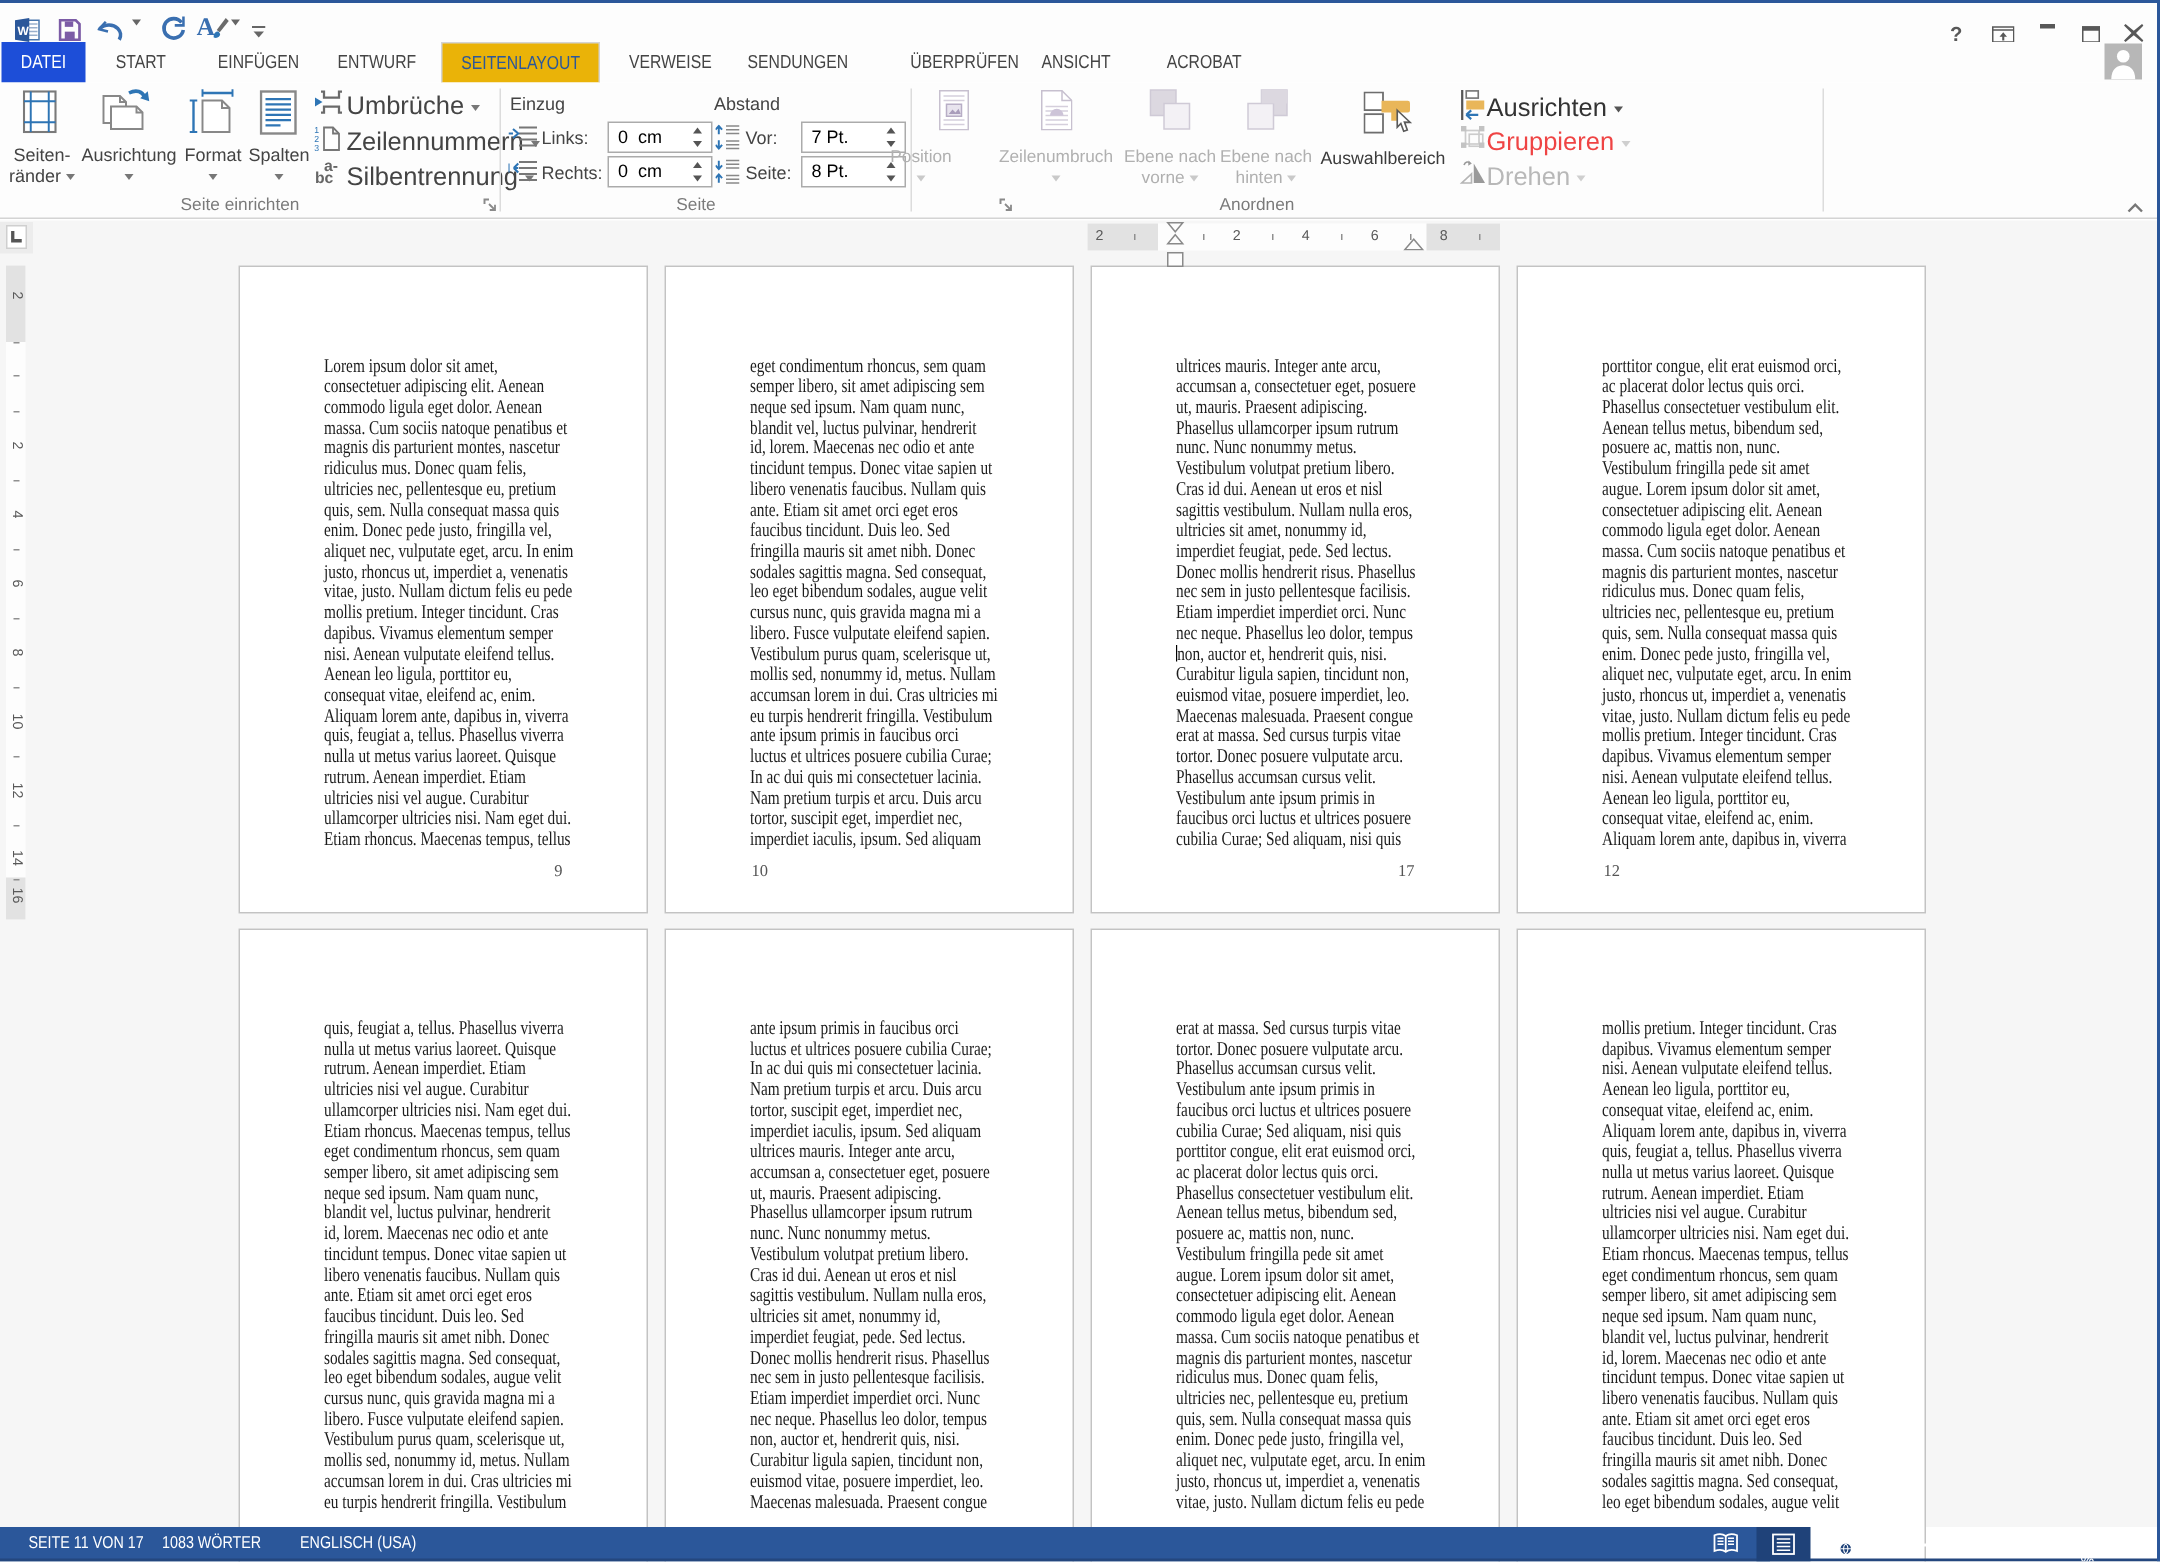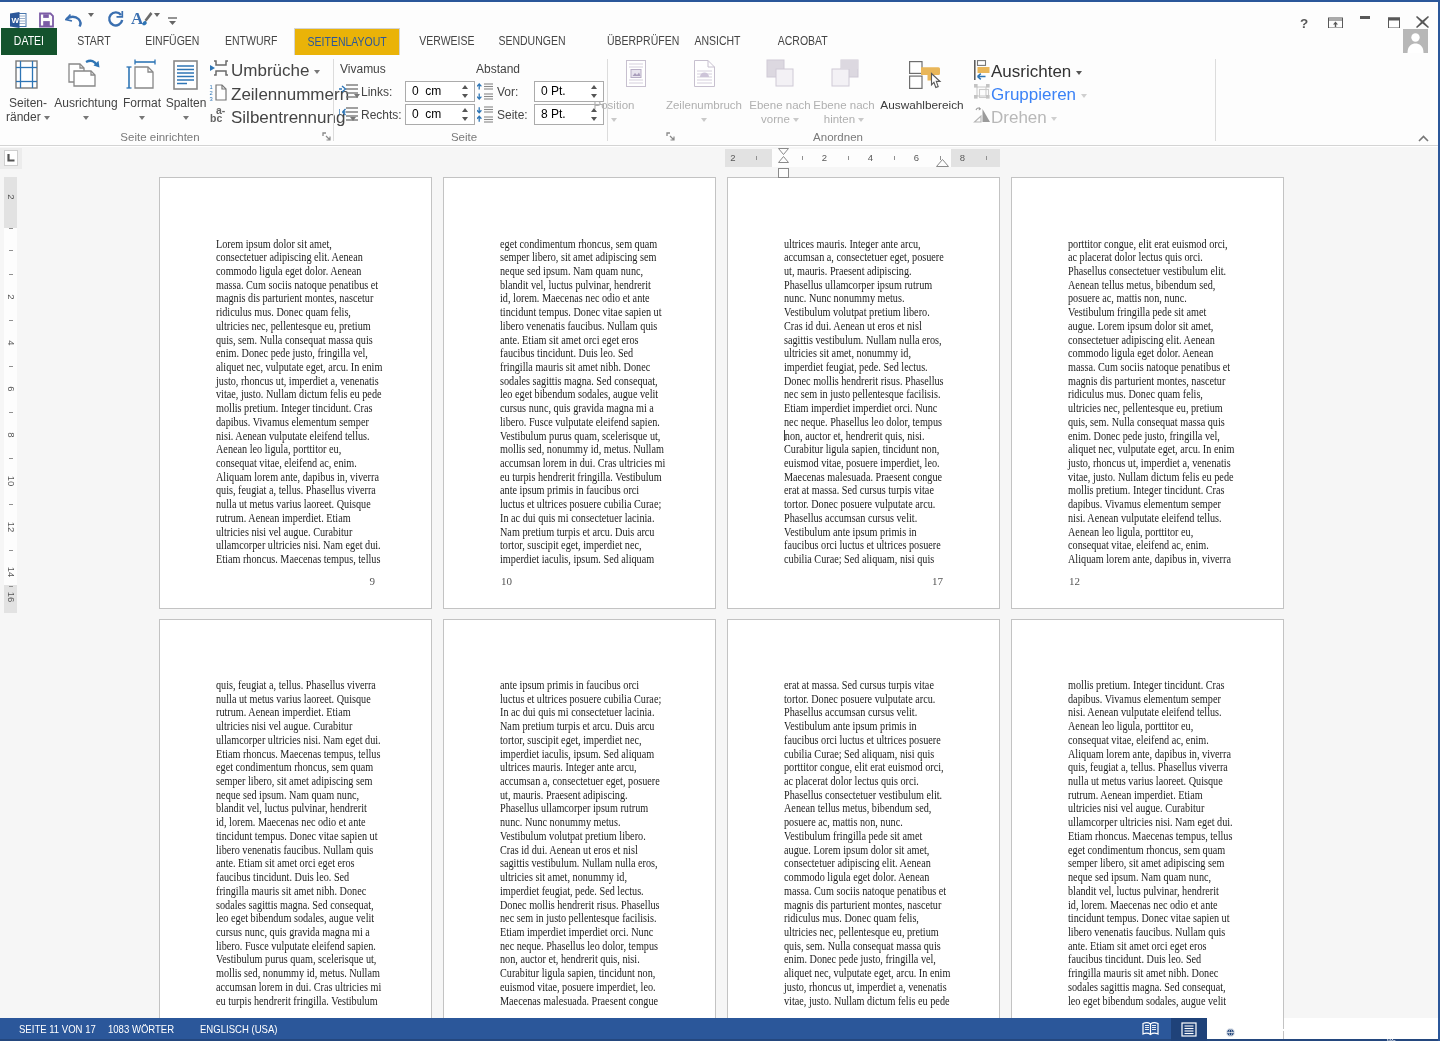--- a/index.html
+++ b/index.html
@@ -9,21 +9,21 @@
 #rightline{position:absolute;right:0;top:0;width:2px;height:1041px;background:#2b579a;z-index:99}
 #titlebar{position:absolute;left:0;top:2px;width:1440px;height:26px;background:#fdfdfd}
 #tabrow{position:absolute;left:0;top:28px;width:1440px;height:27px;background:#fdfdfd}
 #ribbon{position:absolute;left:0;top:55px;width:1440px;height:91px;background:#fdfdfd;border-bottom:1px solid #d4d4d4}
 #docarea{position:absolute;left:0;top:147px;width:1440px;height:871px;background:#f6f6f6;overflow:hidden}
 #statusbar{position:absolute;left:0;top:1018px;width:1180px;height:23px;background:#2b579a;color:#fff;font-size:11.5px}
 .qat{position:absolute;top:0;height:26px}
 .tab{position:absolute;top:28px;height:27px;line-height:27px;font-size:12.5px;color:#444;text-align:center}
 .ts{display:inline-block;transform:scaleX(0.84)}
 .tabact{background:#eab308;border:1px solid #d4d4d4;border-bottom:none;color:#2b579a}
-.datei{background:#14532d;color:#fff}
+.datei{background:#1d4ed8;color:#fff}
 .glabel{position:absolute;top:131px;font-size:11.5px;color:#7a7a7a;text-align:center;white-space:nowrap}
 .gsep{position:absolute;top:59px;height:82px;width:1px;background:#dcdcdc}
 .biglabel{position:absolute;font-size:12px;color:#444;text-align:center;line-height:14px;white-space:nowrap}
 .caret{display:inline-block;width:0;height:0;border-left:3.5px solid transparent;border-right:3.5px solid transparent;border-top:4px solid #777;vertical-align:middle}
 .caretsm{position:absolute;width:0;height:0;border-left:3.5px solid transparent;border-right:3.5px solid transparent;border-top:4px solid #777}
 .menurow{position:absolute;font-size:17px;color:#444;white-space:nowrap}
 .inlabel{position:absolute;font-size:12px;color:#444}
 .inbox{position:absolute;width:70px;height:21px;border:1px solid #ababab;background:#fff;font-size:12px;color:#000;padding:2px 0 0 6px}
 .spin{position:absolute;width:13px;height:19px}
 .spin:before{content:"";position:absolute;left:3px;top:3px;width:0;height:0;border-left:3.5px solid transparent;border-right:3.5px solid transparent;border-bottom:4px solid #555}
@@ -177,21 +177,21 @@
  <text x="0" y="17" font-size="10.5" font-weight="bold" fill="#666" font-family="Liberation Sans">bc</text>
 </svg>
 <div class="menurow" style="left:231px;top:108px">Silbentrennung <span class="caret"></span></div>
 <div class="glabel" style="left:60px;width:200px">Seite einrichten</div>
 <svg class="dlauncher" style="left:322px;top:132px" width="10" height="10" viewBox="0 0 10 10">
  <path d="M1 4 V1 H4" fill="none" stroke="#8a8a8a" stroke-width="1.3"></path>
  <path d="M4 4 L8 8 M8 4.5 V8 H4.5" fill="none" stroke="#8a8a8a" stroke-width="1.2"></path>
 </svg>
 <div class="gsep" style="left:333px"></div>
 
-<div class="inlabel" style="left:340px;top:62px">Vivamus</div>
+<div class="inlabel" style="left:340px;top:62px">Einzug</div>
 <svg class="abs" style="left:339px;top:84px" width="19" height="14" viewBox="0 0 19 14">
  <g stroke="#777" stroke-width="1.4">
         <line x1="7" y1="1" x2="19" y2="1"></line>
         <line x1="7" y1="5" x2="19" y2="5"></line>
         <line x1="7" y1="9" x2="19" y2="9"></line>
         <line x1="7" y1="13" x2="19" y2="13"></line>
       </g>
  <path d="M0 5 H3 M3 2 L6.5 5 L3 8" fill="none" stroke="#2e75b5" stroke-width="1.4"></path>
 </svg>
 <div class="inlabel" style="left:361px;top:85px">Links:</div>
@@ -215,21 +215,21 @@
         <line x1="7" y1="1" x2="16" y2="1"></line>
         <line x1="7" y1="3.5" x2="16" y2="3.5"></line>
         <line x1="7" y1="6" x2="16" y2="6"></line>
         <line x1="7" y1="11" x2="16" y2="11"></line>
         <line x1="7" y1="13.5" x2="16" y2="13.5"></line>
         <line x1="7" y1="16" x2="16" y2="16"></line>
       </g>
  <path d="M2.2 6.5 V1.2 M0 3.4 L2.2 1 L4.4 3.4 M2.2 10.5 V15.8 M0 13.6 L2.2 16 L4.4 13.6" fill="none" stroke="#2e75b5" stroke-width="1.3"></path>
 </svg>
 <div class="inlabel" style="left:497px;top:85px">Vor:</div>
-<div class="inbox" style="left:534px;top:81px">0 Pt.</div>
+<div class="inbox" style="left:534px;top:81px">7 Pt.</div>
 <div class="spin" style="left:588px;top:82px"></div>
 <svg class="abs" style="left:477px;top:106px" width="16" height="17" viewBox="0 0 16 17">
  <g stroke="#888" stroke-width="1.1">
         <line x1="7" y1="1" x2="16" y2="1"></line>
         <line x1="7" y1="3.5" x2="16" y2="3.5"></line>
         <line x1="7" y1="6" x2="16" y2="6"></line>
         <line x1="7" y1="11" x2="16" y2="11"></line>
         <line x1="7" y1="13.5" x2="16" y2="13.5"></line>
         <line x1="7" y1="16" x2="16" y2="16"></line>
       </g>
@@ -298,21 +298,21 @@
 <svg class="abs" style="left:974px;top:84px" width="16" height="15" viewBox="0 0 16 15">
  <rect x="3" y="3" width="9" height="9" fill="none" stroke="#cccccc" stroke-width="1.1"></rect>
  <rect x="5.5" y="5.5" width="9" height="8" fill="none" stroke="#cccccc" stroke-width="1.1"></rect>
  <g fill="#c3c3c3">
         <rect x="0" y="0" width="3.6" height="3.6"></rect>
         <rect x="12" y="0" width="3.6" height="3.6"></rect>
         <rect x="0" y="11" width="3.6" height="3.6"></rect>
         <rect x="12" y="11" width="3.6" height="3.6"></rect>
       </g>
 </svg>
-<div class="menurow" style="left:991px;top:85px;color:#3b82f6">Gruppieren <span class="caret" style="border-top-color:#cfcfcf"></span></div>
+<div class="menurow" style="left:991px;top:85px;color:#ef4444">Gruppieren <span class="caret" style="border-top-color:#cfcfcf"></span></div>
 <svg class="abs" style="left:973px;top:106px" width="18" height="17" viewBox="0 0 18 17">
  <path d="M9.5 3 L17 16 H9.5 Z" fill="#9a9a9a"></path>
  <path d="M8 10 L8 16 H1.5 Z" fill="none" stroke="#b5b5b5" stroke-width="1.1"></path>
  <path d="M3 4 C4 1.5 6 1.5 7 3" fill="none" stroke="#9a9a9a" stroke-width="1.1"></path>
  <path d="M6 1 L8.2 3 L5.8 4.5 Z" fill="#9a9a9a"></path>
 </svg>
 <div class="menurow" style="left:991px;top:108px;color:#b8b8b8">Drehen <span class="caret" style="border-top-color:#cfcfcf"></span></div>
 <div class="glabel" style="left:738px;width:200px">Anordnen</div>
 <div class="gsep" style="left:1215px"></div>
 <svg class="abs" style="left:1418px;top:135px" width="11" height="7" viewBox="0 0 11 7">

